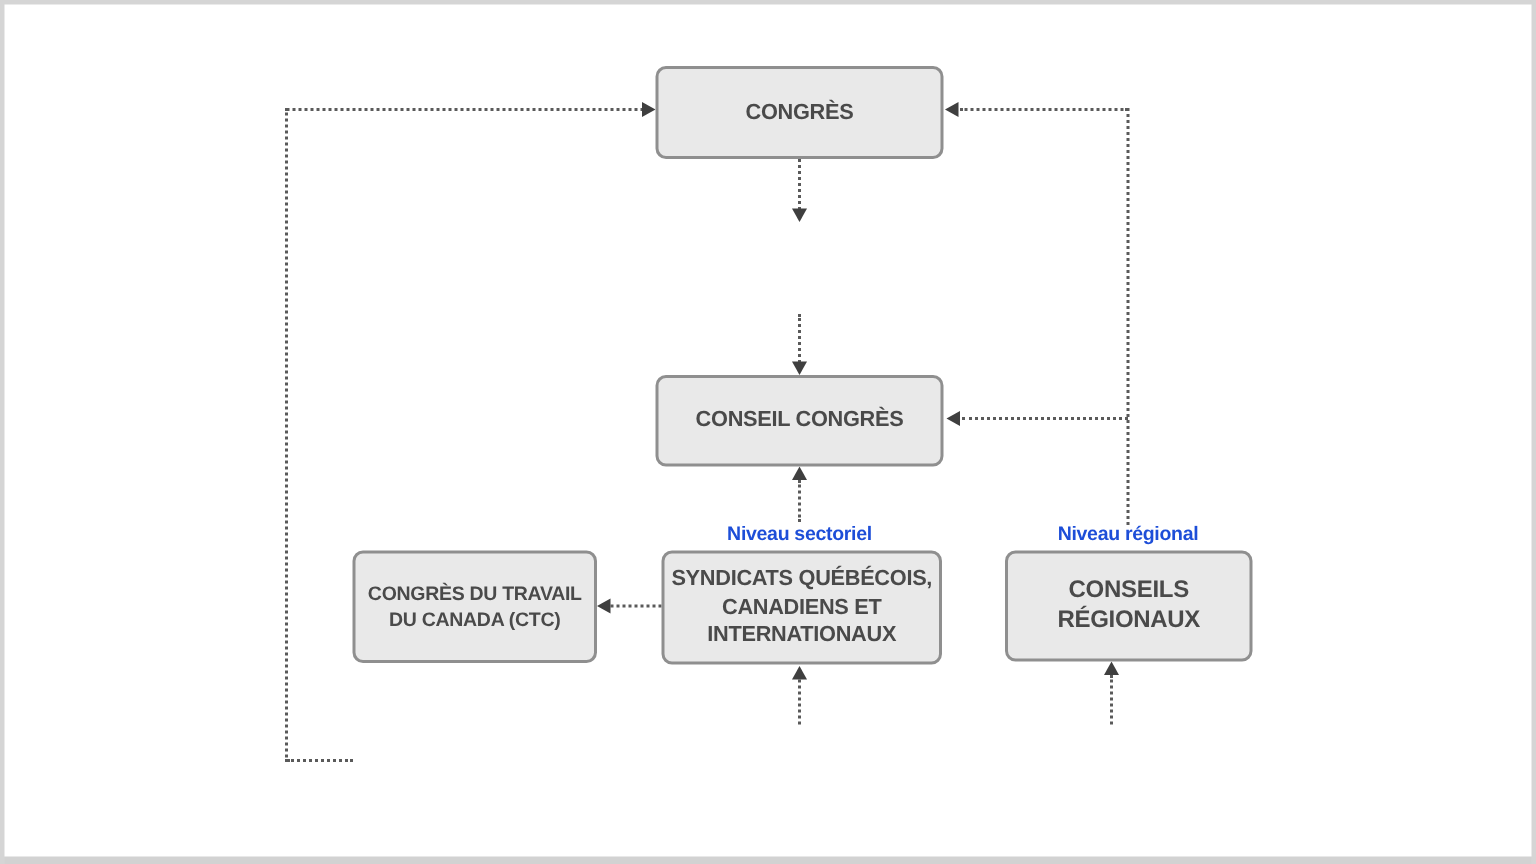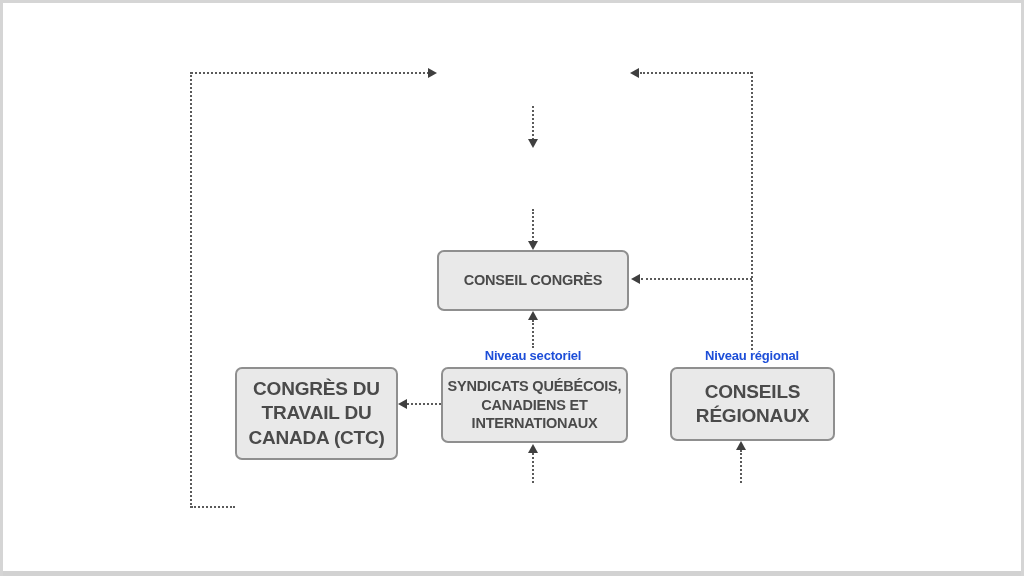--- a/index.html
+++ b/index.html
@@ -31,22 +31,22 @@
     font-size:14.5px;
     line-height:1.28;
     letter-spacing:-0.2px;
     color:#4a4a4a;
     padding:2px 8px;
   }
   .node.congres{left:437px;top:44px;width:192px;height:62px;}
   .node.bureau{left:437px;top:148px;width:192px;height:61px;}
   .node.conseil{left:437px;top:250px;width:192px;height:61px;}
   .node.syndicats{left:441px;top:367px;width:187px;height:76px;padding:14px 4px;}
-  .node.ctc{left:235px;top:367px;width:163px;height:93px;font-size:19px;}
-  .node.regionaux{left:670px;top:367px;width:165px;height:74px;font-size:19px;}
+  .node.ctc{left:235px;top:367px;width:163px;height:75px;font-size:13px;}
+  .node.regionaux{left:670px;top:367px;width:165px;height:74px;font-size:16px;}
   .node.sections{left:234px;top:483px;width:600px;height:47px;}
 
   
   .annot{
     position:absolute;
     width:200px;
     text-align:center;
     font-weight:bold;
     font-size:13px;
     letter-spacing:-0.2px;
@@ -101,18 +101,19 @@
 
   <div class="vline" style="left:532px;top:453px;height:30px;"></div>
   <div class="ah up" style="left:528px;top:444px;"></div>
 
   <div class="vline" style="left:740px;top:450px;height:33px;"></div>
   <div class="ah up" style="left:736px;top:441px;"></div>
 
   <div class="annot sectoriel">Niveau sectoriel</div>
   <div class="annot regional">Niveau régional</div>
 
+  <div class="node congres">CONGRÈS</div>
   <div class="node conseil">CONSEIL CONGRÈS</div>
   <div class="node syndicats">SYNDICATS QUÉBÉCOIS, CANADIENS ET INTERNATIONAUX</div>
   <div class="node ctc">CONGRÈS DU TRAVAIL DU CANADA (CTC)</div>
   <div class="node regionaux">CONSEILS RÉGIONAUX</div>
 
 </div>
 
 </body></html>

